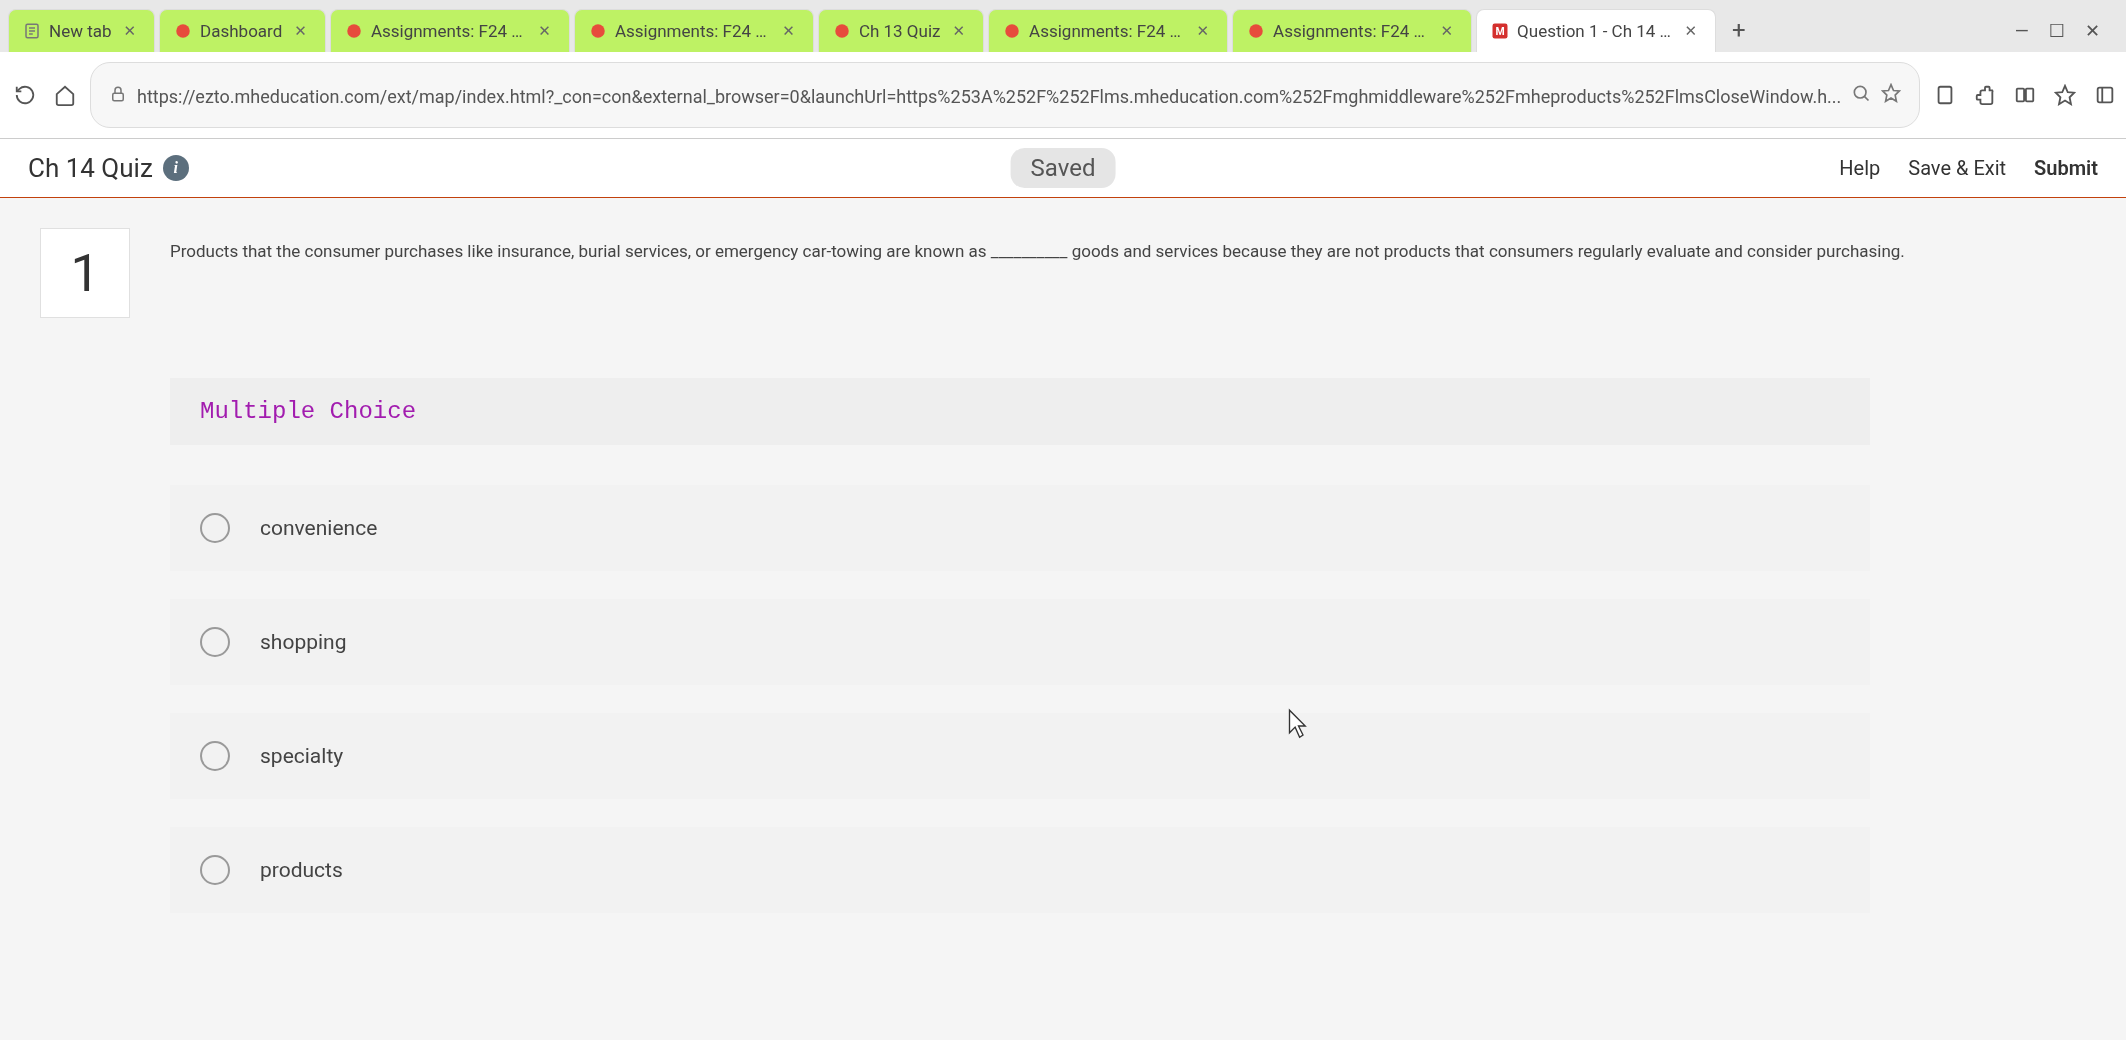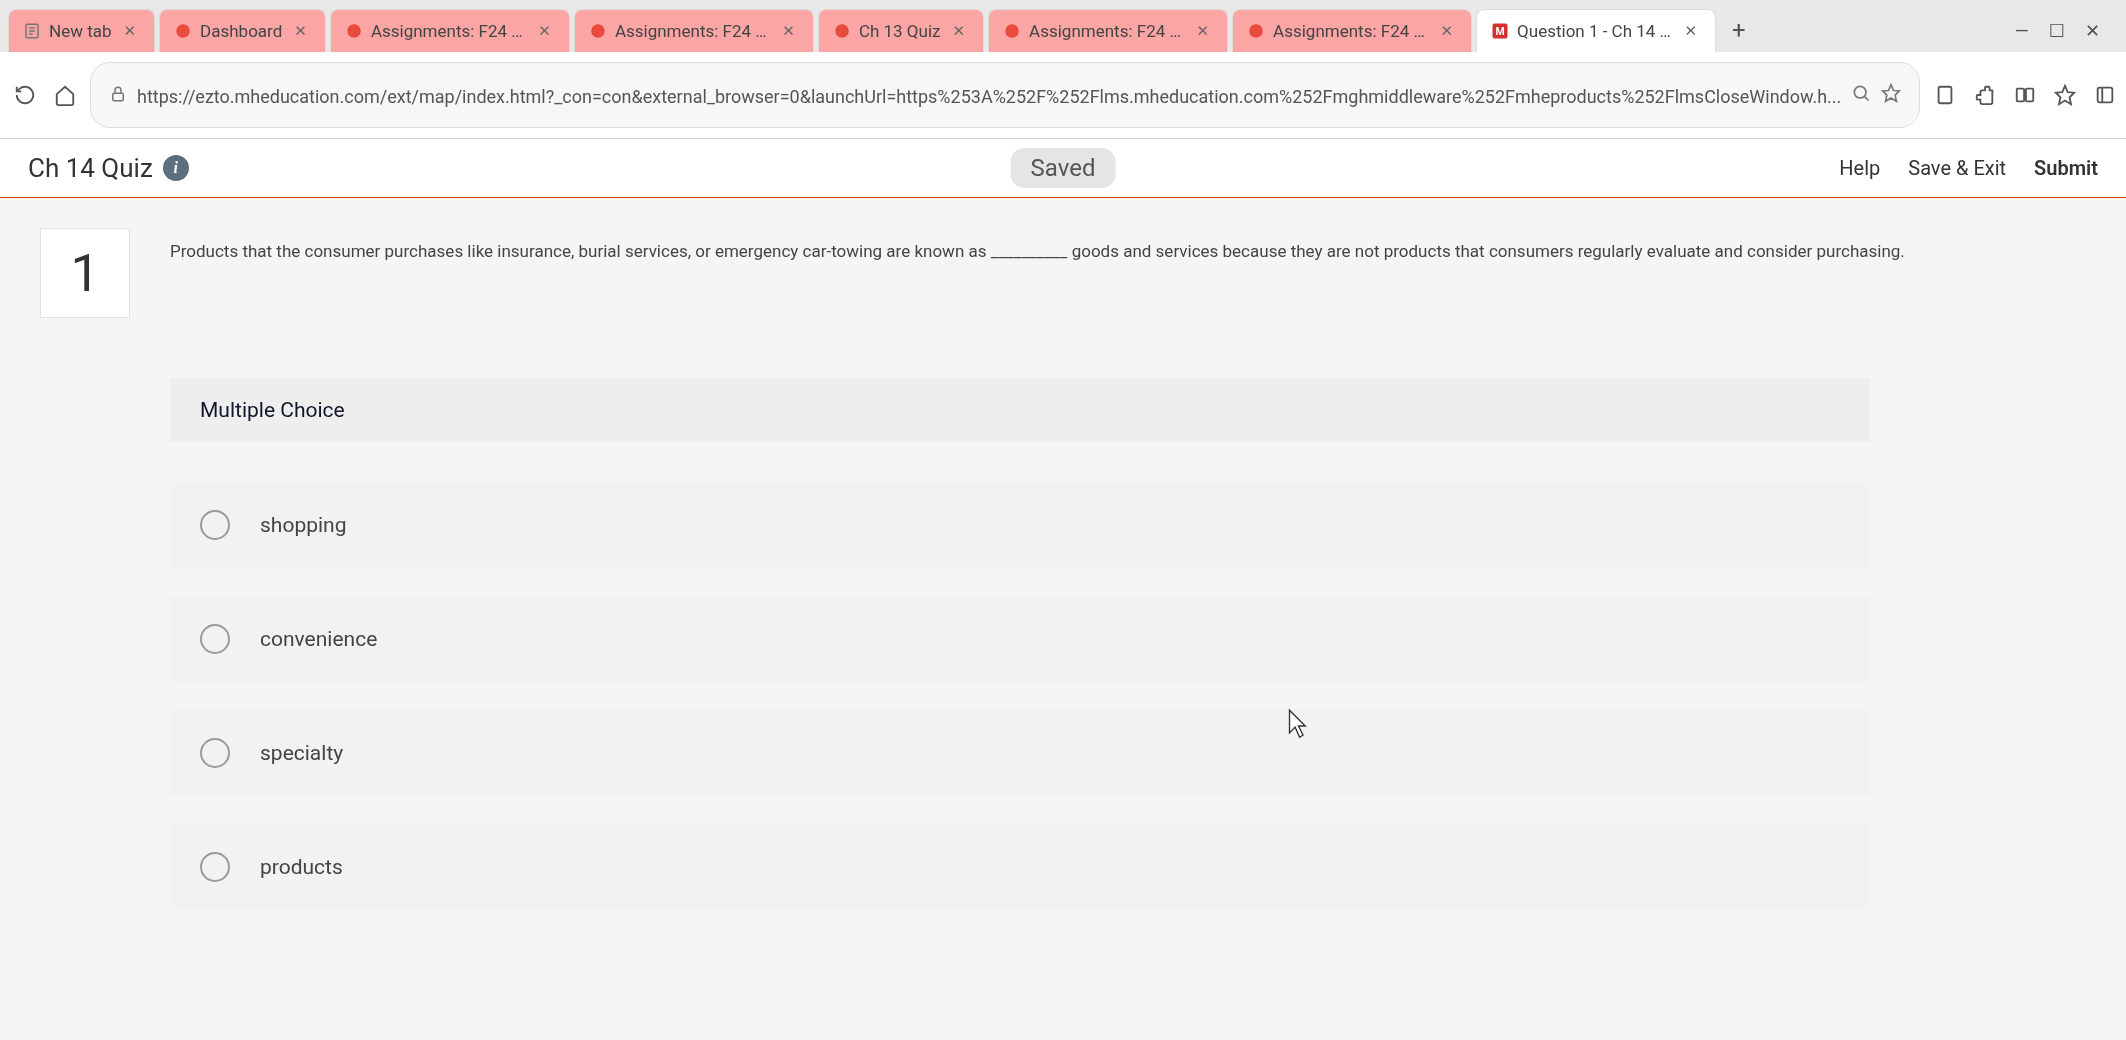--- a/index.html
+++ b/index.html
@@ -1,21 +1,21 @@
 <!DOCTYPE html>
 <html><head>
 <meta charset="utf-8">
 <style>
 * { margin: 0; padding: 0; box-sizing: border-box; font-family: -apple-system, BlinkMacSystemFont, "Segoe UI", Roboto, Arial, sans-serif; }
 body { background: #f5f5f5; width: 2126px; height: 1040px; overflow: hidden; }
 
 
 .browser-chrome { background: #f0f0f0; border-bottom: 1px solid #ccc; }
 .tab-strip { display: flex; align-items: center; padding: 8px 8px 0 8px; gap: 4px; background: #e8e8e8; }
-.tab { display: flex; align-items: center; gap: 8px; padding: 10px 14px; background: #fca5a5; border-radius: 8px 8px 0 0; font-size: 17px; color: #444; max-width: 240px; min-width: 120px; cursor: pointer; border: 1px solid #ddd; border-bottom: none; }
+.tab { display: flex; align-items: center; gap: 8px; padding: 10px 14px; background: #bef264; border-radius: 8px 8px 0 0; font-size: 17px; color: #444; max-width: 240px; min-width: 120px; cursor: pointer; border: 1px solid #ddd; border-bottom: none; }
 .tab.active-like { background: #fff; }
 .tab-favicon { width: 18px; height: 18px; flex-shrink: 0; display: inline-flex; align-items: center; justify-content: center; }
 .tab-favicon svg { width: 100%; height: 100%; }
 .tab-title { flex: 1; white-space: nowrap; overflow: hidden; text-overflow: ellipsis; }
 .tab-close { font-size: 15px; color: #666; cursor: pointer; padding: 2px 4px; }
 .new-tab-btn { padding: 8px 12px; color: #555; font-size: 24px; cursor: pointer; }
 .window-controls { margin-left: auto; display: flex; gap: 20px; padding: 0 18px; color: #555; font-size: 18px; }
 .window-controls span { cursor: pointer; }
 
 .addr-bar { display: flex; align-items: center; gap: 14px; padding: 10px 14px; background: #fff; }
@@ -35,21 +35,21 @@
 .app-actions { margin-left: auto; display: flex; gap: 28px; font-size: 20px; }
 .app-actions span { cursor: pointer; color: #333; }
 .app-actions .submit { font-weight: 600; }
 
 .content { padding: 30px 40px; }
 .question-row { display: flex; gap: 40px; align-items: flex-start; }
 .q-number-box { width: 90px; height: 90px; background: #fff; border: 1px solid #e0e0e0; display: flex; align-items: center; justify-content: center; font-size: 52px; color: #333; flex-shrink: 0; }
 .q-text { font-size: 17px; color: #444; line-height: 1.6; padding-top: 10px; }
 
 .answer-area { margin-left: 130px; margin-top: 60px; max-width: 1700px; }
-.mc-heading { background: #eeeeee; padding: 20px 30px; font-size: 21px; color: #0f172a; }
+.mc-heading { background: #eeeeee; padding: 20px 30px; font-size: 24px; color: #a21caf; font-family: Liberation Mono, monospace; }
 .options { margin-top: 40px; }
 .option-row { display: flex; align-items: center; gap: 30px; padding: 28px 30px; margin-bottom: 28px; background: rgba(240,240,240,0.5); cursor: pointer; }
 .radio-circle { width: 30px; height: 30px; border: 2.5px solid #9a9a9a; border-radius: 50%; flex-shrink: 0; }
 .option-label { font-size: 21px; color: #444; }
 
 
 .cursor-overlay { position: absolute; left: 1280px; top: 708px; pointer-events: none; }
 .cursor-overlay svg { width: 28px; height: 36px; }
 </style>
 </head>
@@ -228,26 +228,26 @@
     <div class="q-number-box">1</div>
     <div class="q-text">Products that the consumer purchases like insurance, burial services, or emergency car-towing are known as __________ goods and services because they are not products that consumers regularly evaluate and consider purchasing.</div>
   </div>
 
   <div class="answer-area">
     <div class="mc-heading">Multiple Choice</div>
     <div class="options">
 
       <div class="option-row">
         <span class="radio-circle"></span>
+        <span class="option-label">convenience</span>
+      </div>
+
+      <div class="option-row">
+        <span class="radio-circle"></span>
         <span class="option-label">shopping</span>
-      </div>
-
-      <div class="option-row">
-        <span class="radio-circle"></span>
-        <span class="option-label">convenience</span>
       </div>
 
       <div class="option-row">
         <span class="radio-circle"></span>
         <span class="option-label">specialty</span>
       </div>
 
       <div class="option-row">
         <span class="radio-circle"></span>
         <span class="option-label">products</span>

